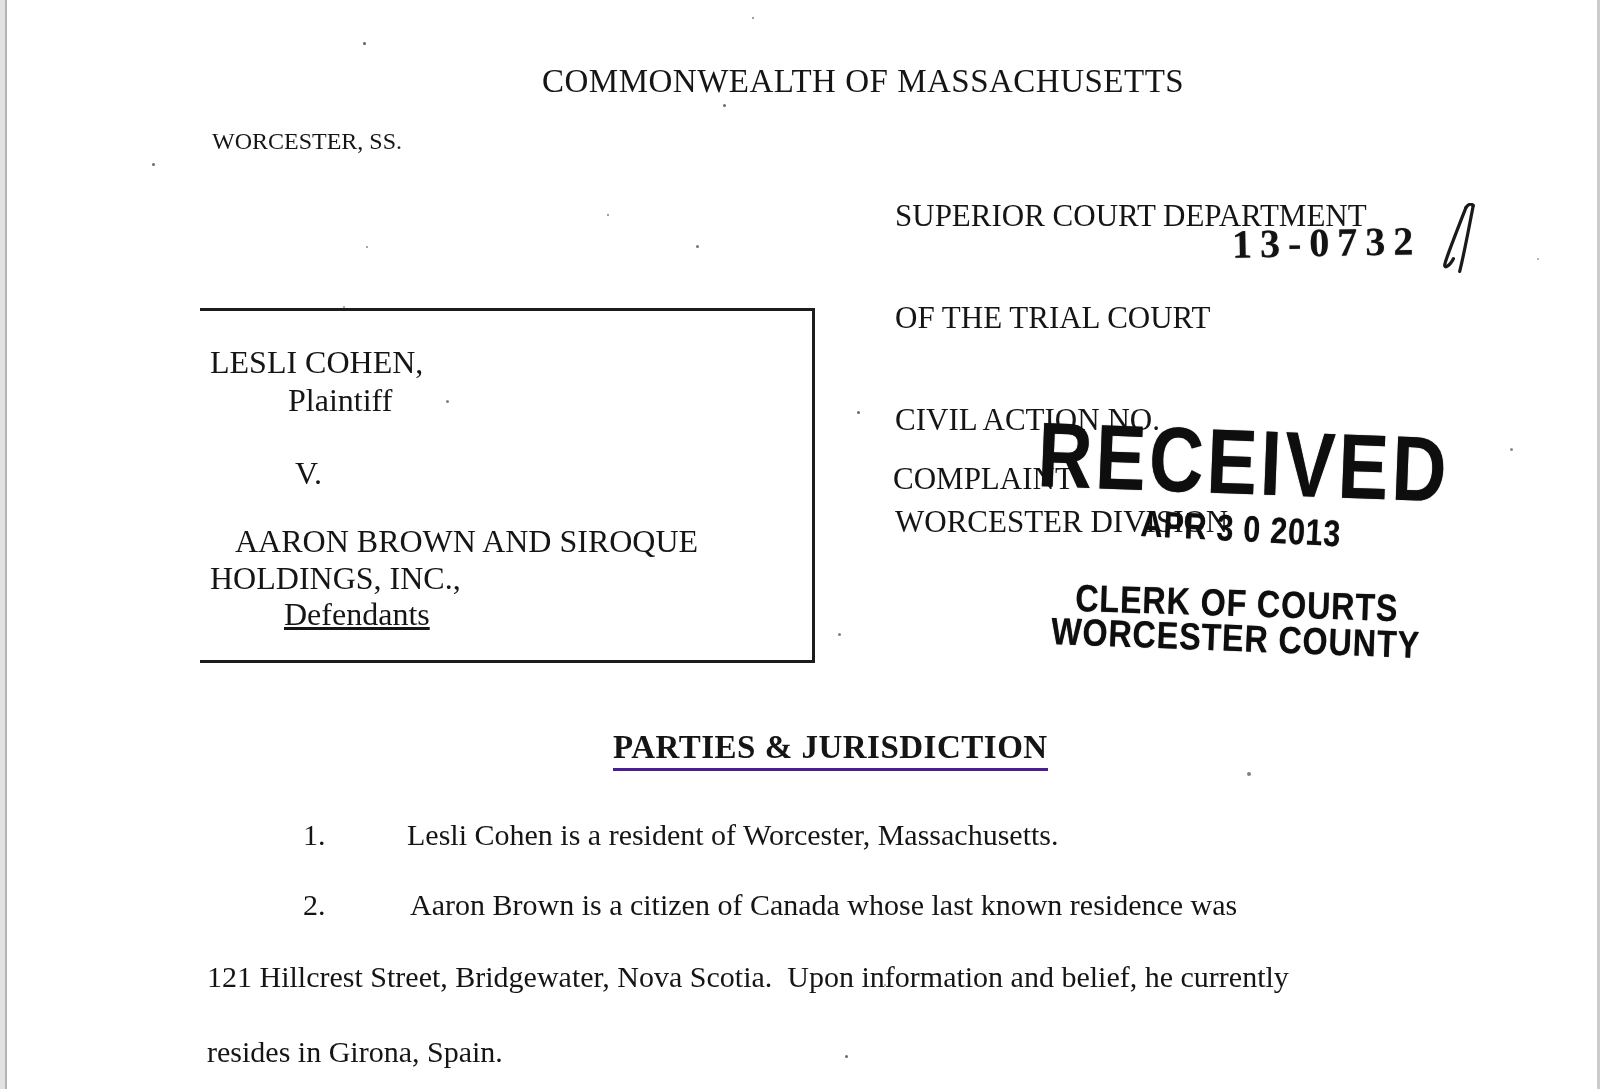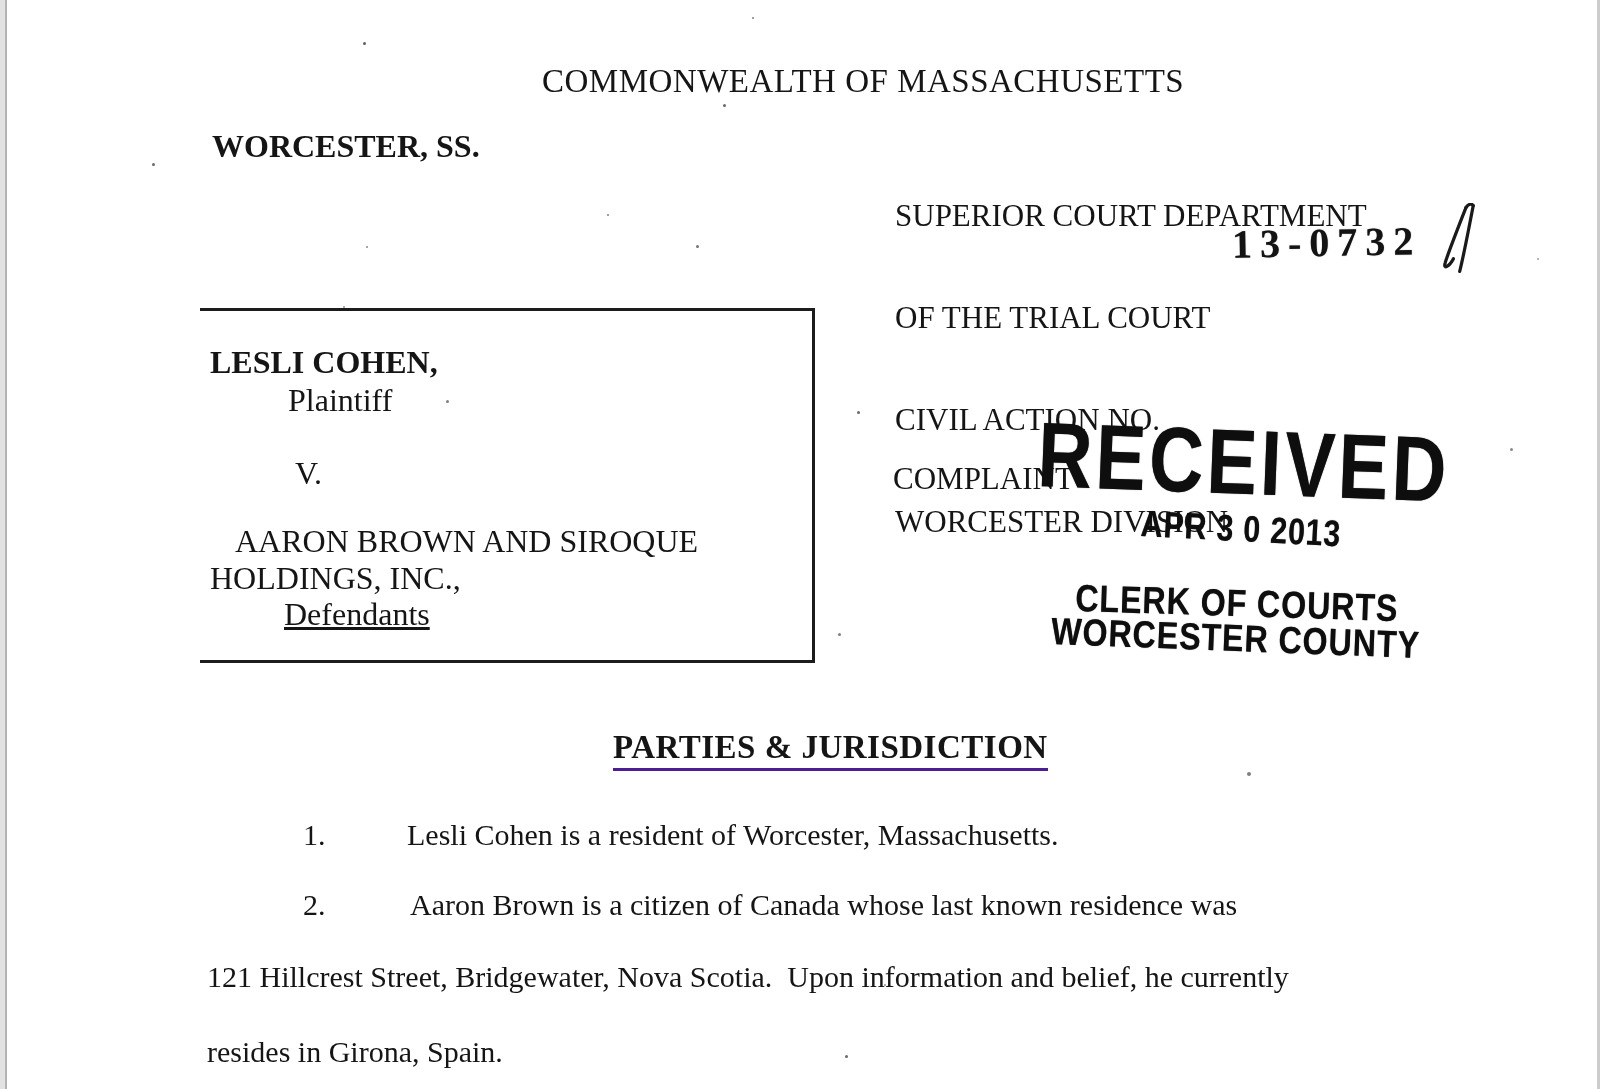--- a/index.html
+++ b/index.html
@@ -7,21 +7,21 @@
     position:relative;width:1600px;height:1089px;background:#ffffff;overflow:hidden;
     font-family:"Liberation Serif", serif;color:#151515;
   }
   .abs{position:absolute;white-space:pre;}
   
   .edge-left{position:absolute;left:0;top:0;bottom:0;width:5px;background:#e2e2e2;border-right:2px solid #b3b3b3;}
   .edge-right{position:absolute;right:0;top:0;bottom:0;width:3px;background:#cccccc;}
   .dot{position:absolute;background:#2a2a2a;border-radius:50%;}
 
   .title{left:515px;top:63px;font-size:33px;letter-spacing:.5px;margin-left:27px;}
-  .venue{left:212px;top:128px;font-size:32px;font-weight:bold;}
+  .venue{left:212px;top:128px;font-size:24px;}
   .court{left:895px;top:131px;font-size:31px;line-height:34px;}
 
   .case-number{
     left:1232px;top:219px;font-size:40px;font-weight:bold;letter-spacing:8px;
     transform:rotate(-1deg);color:#131313;text-shadow:0 0 1px rgba(0,0,0,.55);
     font-family:"Liberation Serif", serif;
   }
   .suffix-svg{position:absolute;left:1438px;top:203px;width:38px;height:72px;}
 
   .caption-box{
@@ -80,21 +80,21 @@
   <div class="abs case-number">13-0732</div>
   <svg class="suffix-svg" viewBox="0 0 40 80">
     <g fill="none" stroke="#1a1a1a" stroke-width="3.6" stroke-linecap="round">
       <path d="M16 62 C12 70 4 75 7 66 C10 56 21 28 30 5"></path>
       <path d="M23 76 C27 60 34 24 38 3"></path>
       <path d="M30 5 C33 1 36 0 38 3"></path>
     </g>
   </svg>
 
   <div class="caption-box">
-    <div class="abs" style="left:10px;top:33px;font-weight:bold;">LESLI COHEN,</div>
+    <div class="abs" style="left:10px;top:33px;">LESLI COHEN,</div>
     <div class="abs" style="left:88px;top:71px;">Plaintiff</div>
     <div class="abs" style="left:95px;top:144px;">V.</div>
     <div class="abs" style="left:10px;top:212px;margin-left:25px;">AARON BROWN AND SIROQUE</div>
     <div class="abs" style="left:10px;top:249px;">HOLDINGS, INC.,</div>
     <div class="abs" style="left:84px;top:285px;text-decoration:underline;">Defendants</div>
   </div>
 
   <div class="abs complaint">COMPLAINT</div>
 
   <div class="abs stamp stamp-received">RECEIVED</div>

